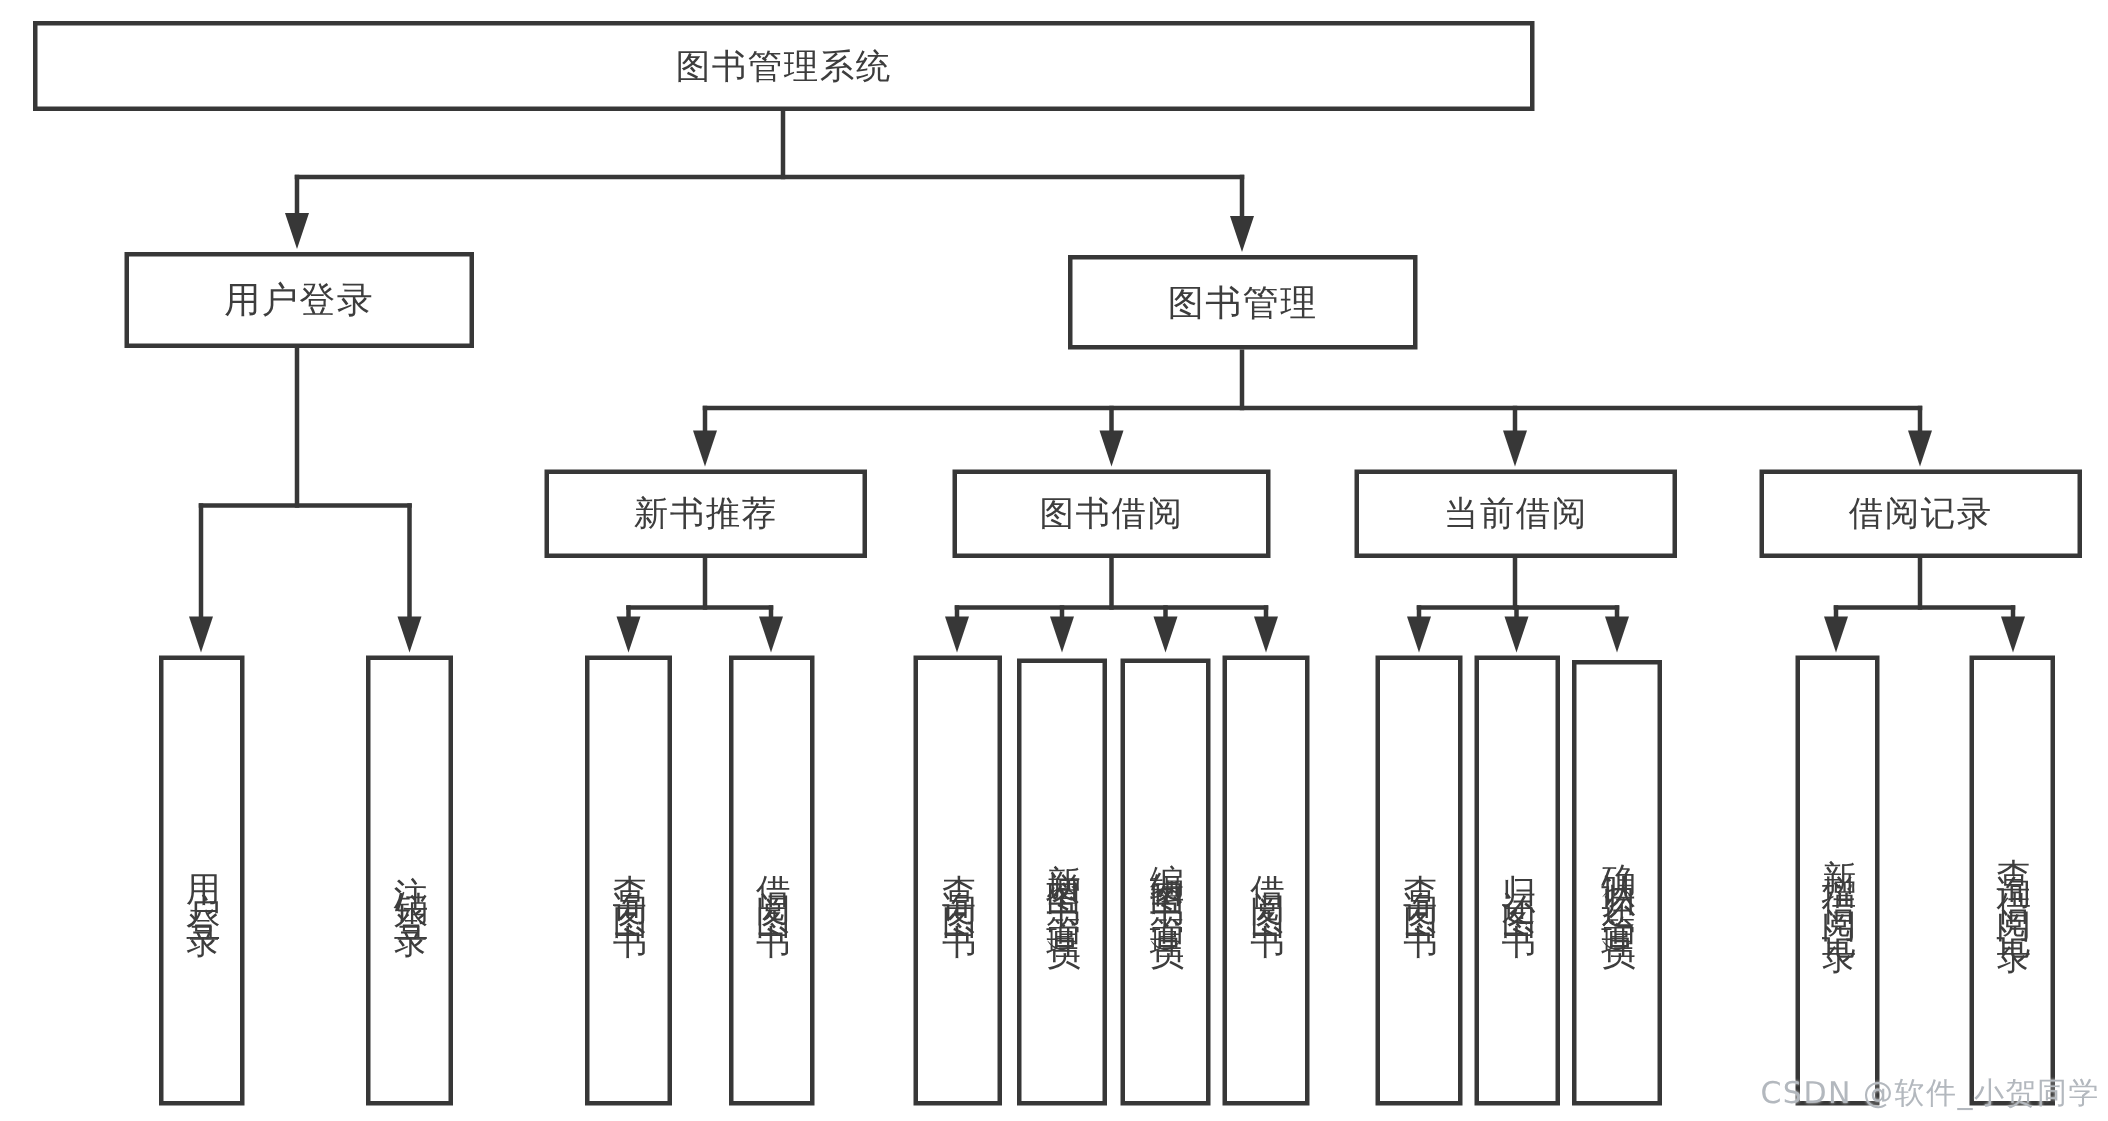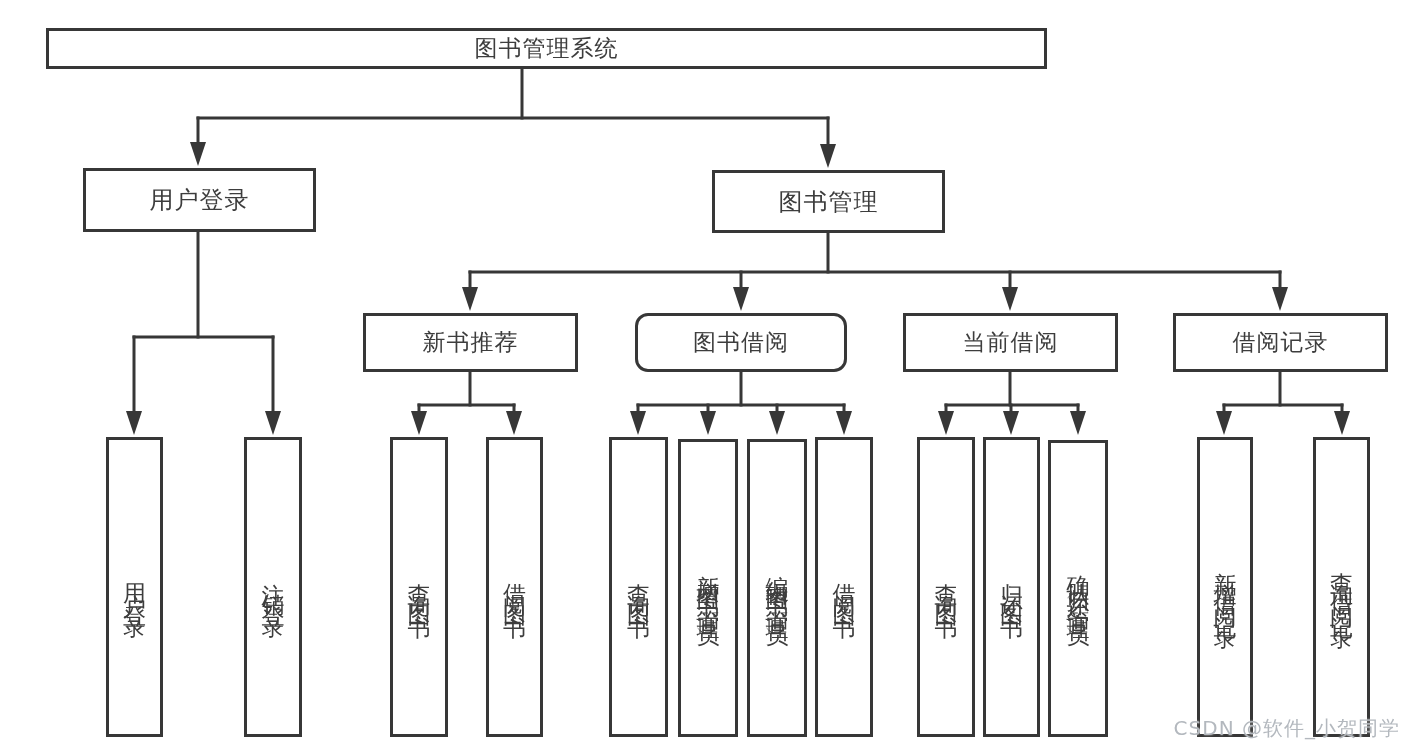--- a/index.html
+++ b/index.html
@@ -132,35 +132,35 @@
 
       <polygon points="938,411 954,411 946,435"></polygon>
       <polygon points="1003,411 1019,411 1011,435"></polygon>
       <polygon points="1070,411 1086,411 1078,435"></polygon>
 
       <polygon points="1216,411 1232,411 1224,435"></polygon>
       <polygon points="1334,411 1350,411 1342,435"></polygon>
     </g>
   </svg>
 
-  <div class="box root" style="left:22px; top:28px; width:1001px; height:41px;margin-left:24px;">
+  <div class="box root" style="left:22px; top:14px; width:1001px; height:60px;">
     <span class="h-label">图书管理系统</span>
   </div>
 
   <div class="box" style="left:83px; top:168px; width:233px; height:64px;">
     <span class="h-label">用户登录</span>
   </div>
   <div class="box" style="left:712px; top:170px; width:233px; height:63px;">
     <span class="h-label">图书管理</span>
   </div>
 
   <div class="box lvl3" style="left:363px; top:313px; width:215px; height:59px;">
     <span class="h-label">新书推荐</span>
   </div>
-  <div class="box lvl3" style="left:635px; top:313px; width:212px; height:59px;border-radius:13px;">
+  <div class="box lvl3" style="left:635px; top:313px; width:212px; height:59px;">
     <span class="h-label">图书借阅</span>
   </div>
   <div class="box lvl3" style="left:903px; top:313px; width:215px; height:59px;">
     <span class="h-label">当前借阅</span>
   </div>
   <div class="box lvl3" style="left:1173px; top:313px; width:215px; height:59px;">
     <span class="h-label">借阅记录</span>
   </div>
 
   <div class="box leaf" style="left:106px; top:437px; width:57px; height:300px;">

